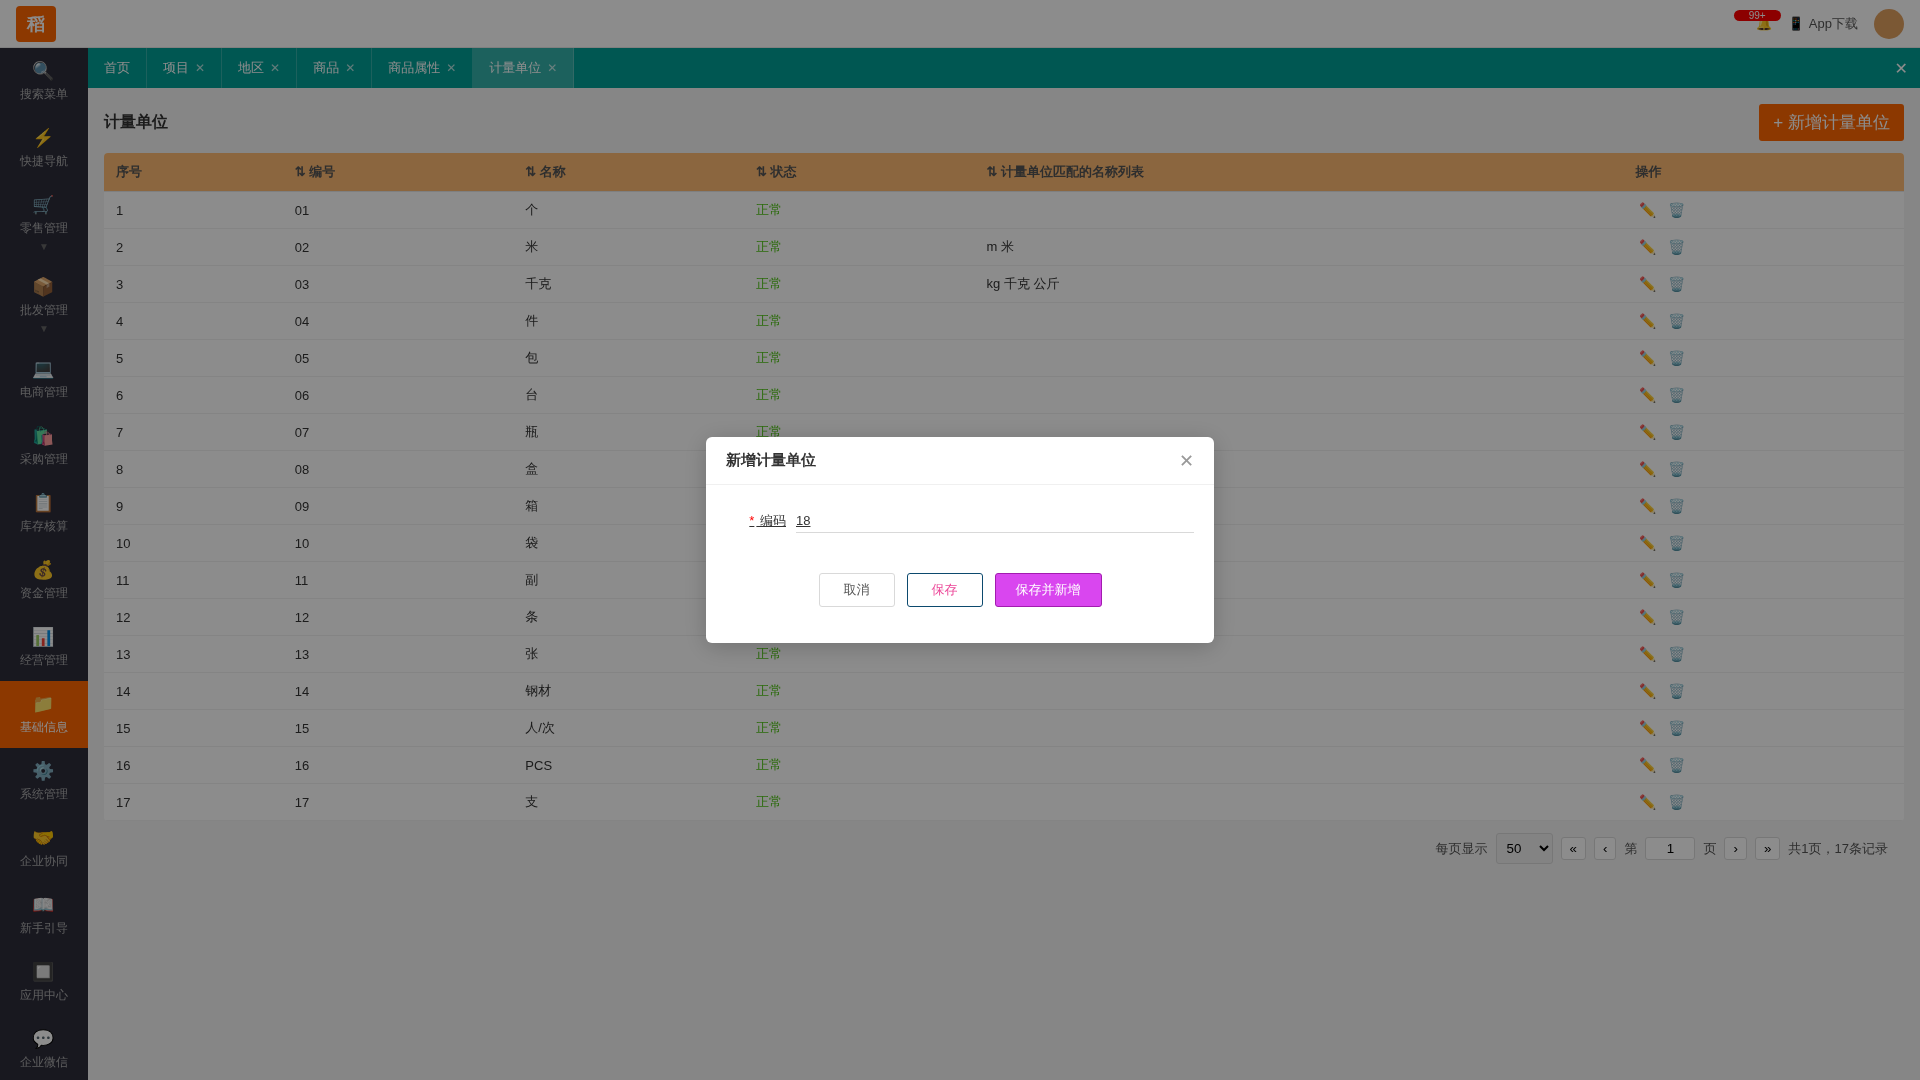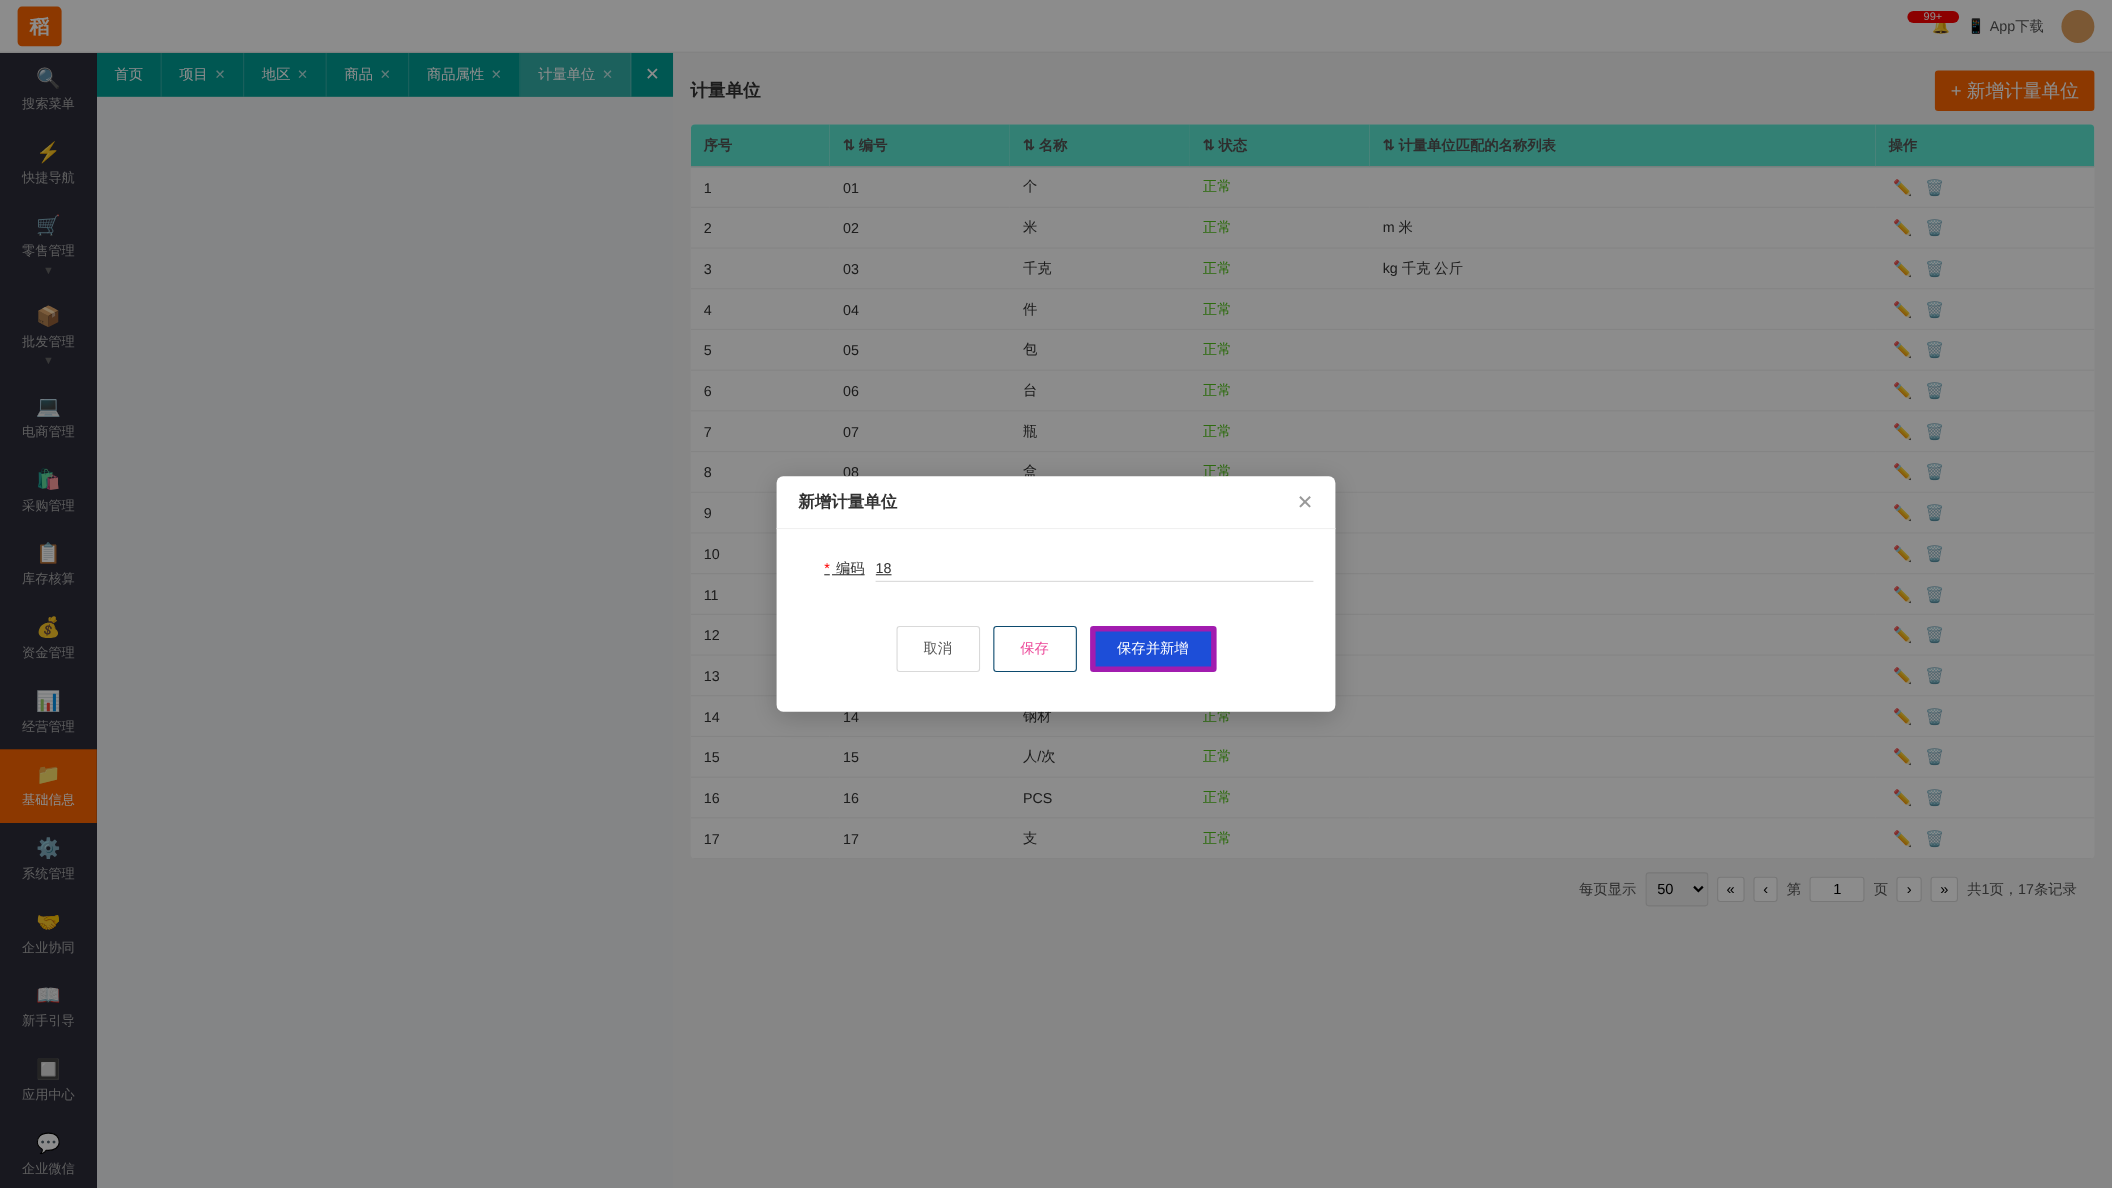--- a/index.html
+++ b/index.html
@@ -57,21 +57,21 @@
       text-align: center;
       color: #aaa;
       cursor: pointer;
       font-size: 12px;
       display: flex; flex-direction: column; align-items: center; gap: 4px;
     }
     .sidebar-item.active { background: #f60; color: #fff; }
     .sidebar-item .s-icon { font-size: 18px; }
 
     
-    .content-area { flex: 1; display: flex; flex-direction: row; overflow: hidden; }
+    .content-area { flex: 1; display: flex; flex-direction: column; overflow: hidden; }
 
     
     .tab-bar {
       background: #009e95;
       display: flex;
       align-items: center;
       height: 40px;
       flex-shrink: 0;
       overflow: hidden;
     }
@@ -93,21 +93,21 @@
     .page-content { flex: 1; overflow: auto; padding: 16px; background: #f5f5f5; position: relative; }
 
     
     .page-header { display: flex; align-items: center; justify-content: space-between; margin-bottom: 12px; }
     .page-title { font-size: 16px; font-weight: bold; color: #333; }
     .add-btn { background: #f60; color: #fff; border: none; padding: 7px 14px; border-radius: 3px; cursor: pointer; font-size: 17px; }
 
     
     .table-container { background: #fff; border-radius: 4px; overflow: auto; }
     table { width: 100%; border-collapse: collapse; }
-    thead tr { background: #5eead4; }
+    thead tr { background: #fdba74; }
     th { padding: 10px 12px; text-align: left; font-weight: 600; color: #555; font-size: 13px; border-bottom: 1px solid #e8e8e8; white-space: nowrap; }
     td { padding: 9px 12px; color: #333; font-size: 13px; border-bottom: 1px solid #f0f0f0; }
     .status-normal { color: #52c41a; }
     .action-btn { background: none; border: none; cursor: pointer; color: #888; font-size: 14px; padding: 0 4px; }
 
     
     .pagination { display: flex; align-items: center; justify-content: flex-end; padding: 12px 16px; gap: 8px; font-size: 13px; color: #555; }
     .page-btn { border: 1px solid #d9d9d9; background: #fff; padding: 3px 8px; border-radius: 3px; cursor: pointer; }
     .page-input { width: 50px; text-align: center; border: 1px solid #d9d9d9; border-radius: 3px; padding: 3px 6px; }
     .page-select { border: 1px solid #d9d9d9; border-radius: 3px; padding: 6px 6px; }
@@ -143,21 +143,21 @@
       border: none; border-bottom: 1px solid #d9d9d9;
       padding: 4px 0;
       font-size: 13px;
       outline: none;
       color: #333;
     }
     .form-input.focused { border-bottom-color: #f60; }
     .dialog-footer { display: flex; justify-content: center; gap: 12px; padding: 0 20px 36px; }
     .btn-cancel { border: 1px solid #d9d9d9; background: #fff; padding: 7px 24px; border-radius: 3px; cursor: pointer; font-size: 13px; color: #555; }
     .btn-save { background: #fff; border: 1px solid #0c4a6e; color: #ec4899; padding: 7px 24px; border-radius: 3px; cursor: pointer; font-size: 13px; }
-    .btn-save-add { background: #1d4ed8; border: 5px solid #a21caf; color: #fff; padding: 7px 20px; border-radius: 3px; cursor: pointer; font-size: 13px; }
+    .btn-save-add { background: #d946ef; border: 1px solid #a21caf; color: #fff; padding: 7px 20px; border-radius: 3px; cursor: pointer; font-size: 13px; }
 
     
     .arrow-down { font-size: 10px; color: #666; }
   </style>
 </head>
 <body>
 
 <div class="top-header">
   <div class="logo-area">
     <div class="logo-icon">稻</div>

